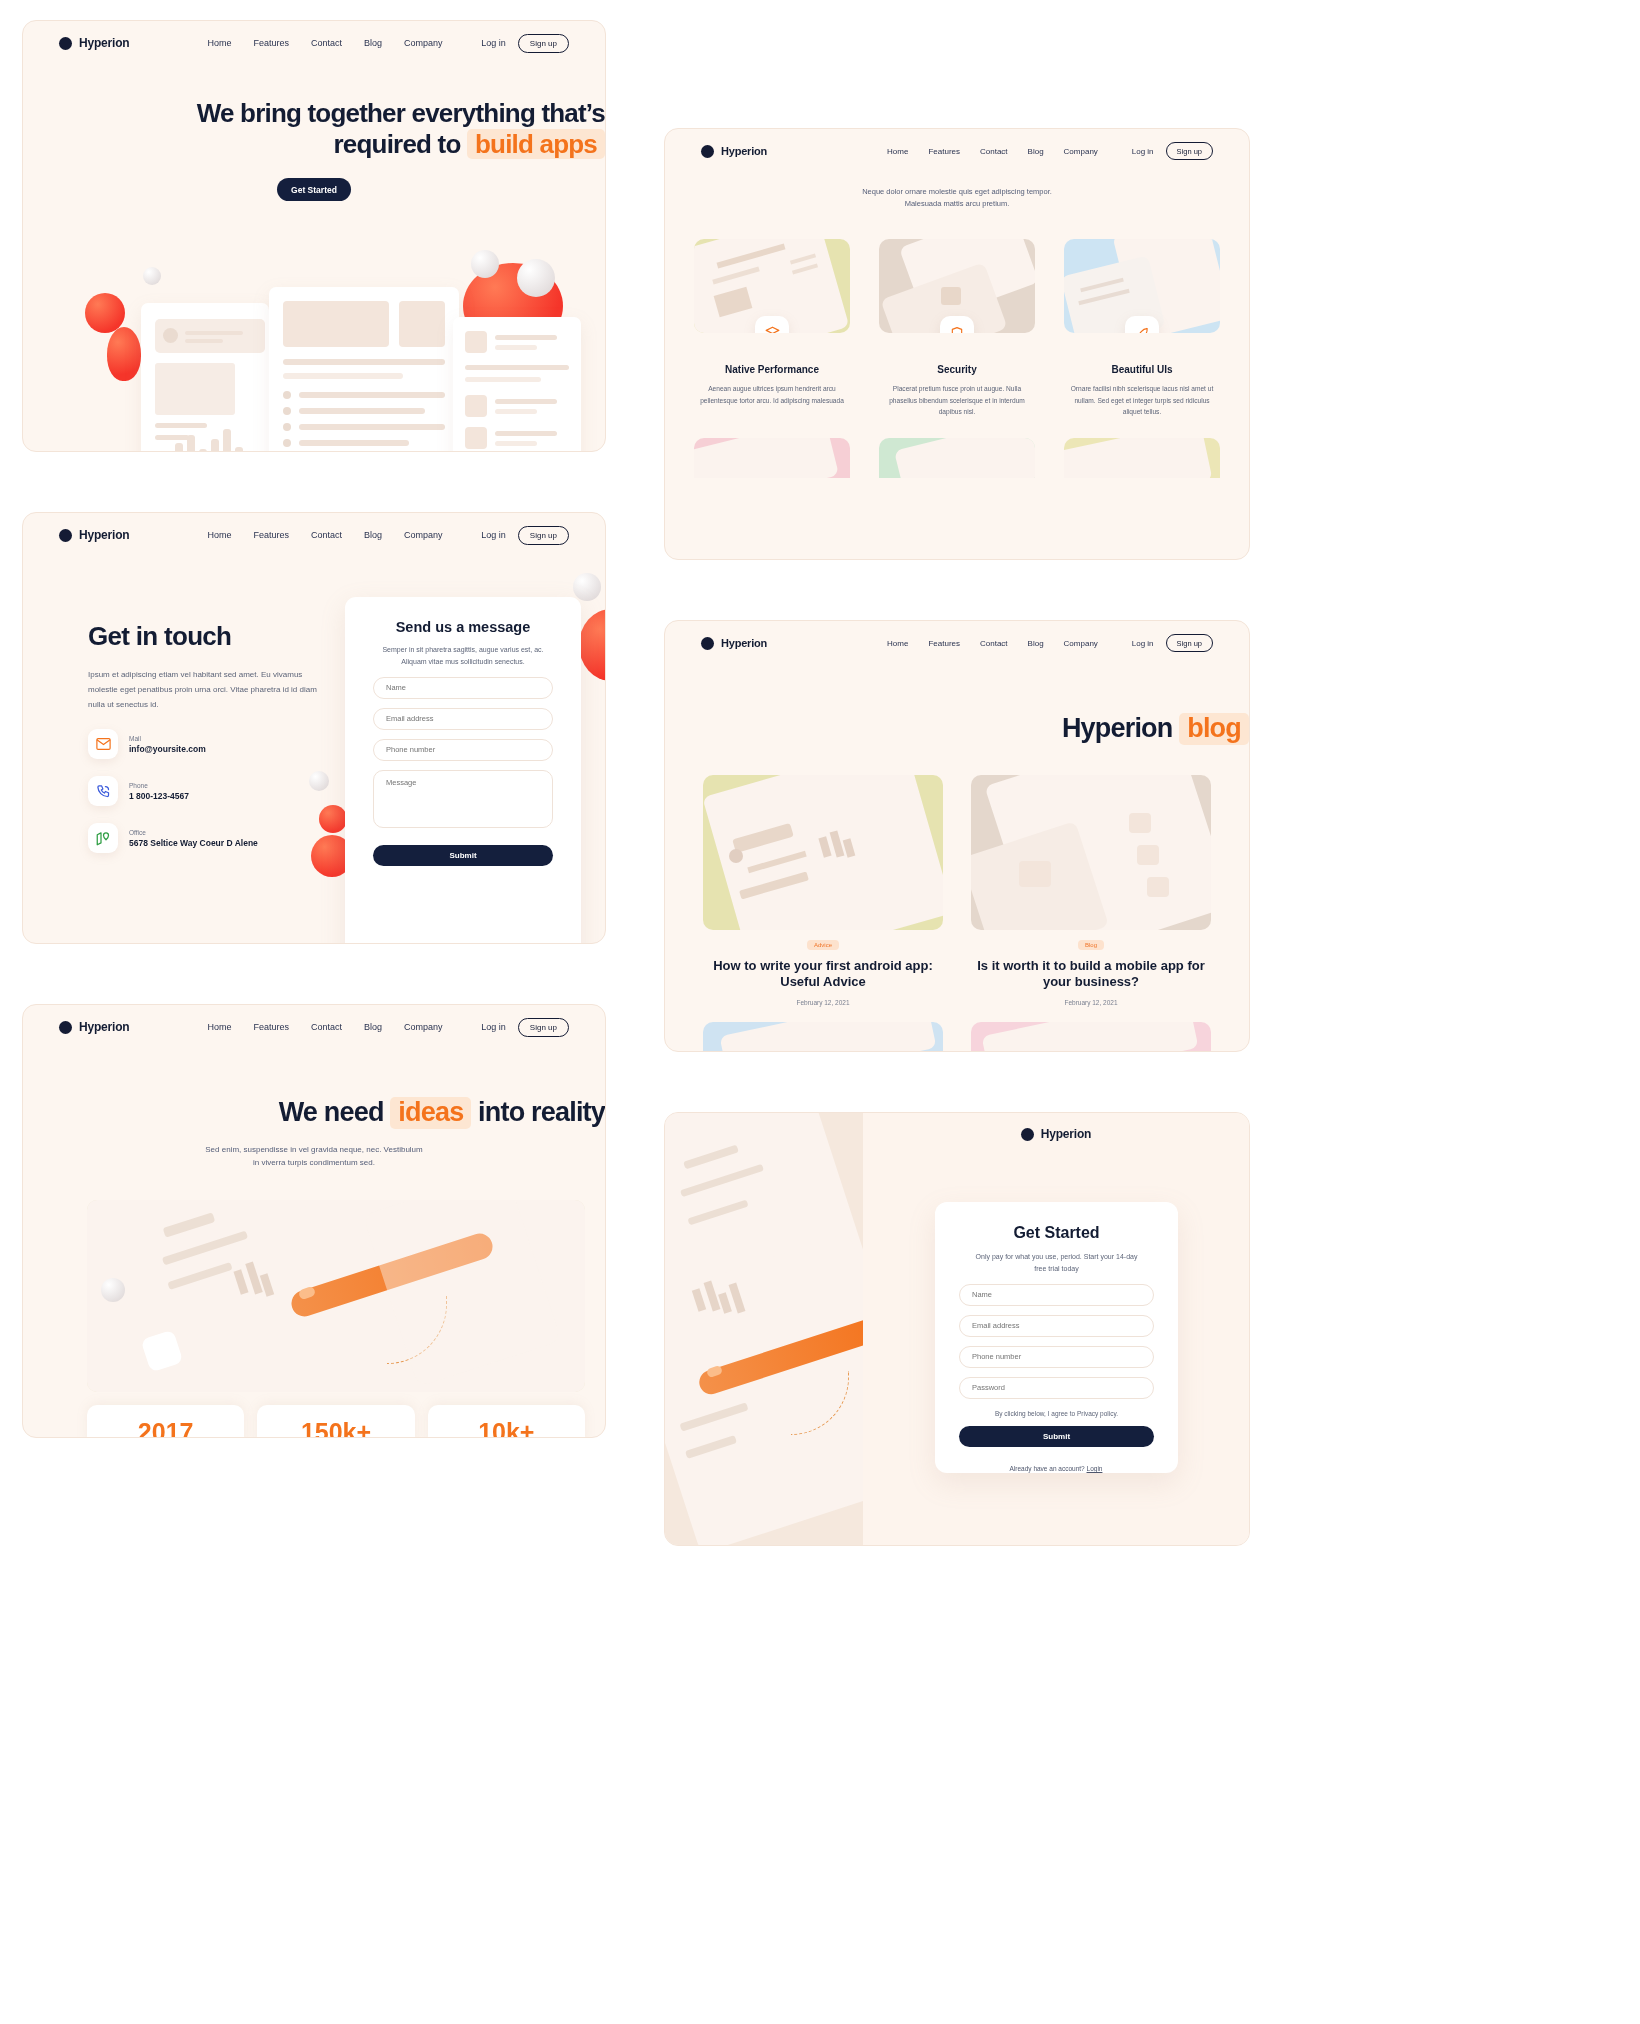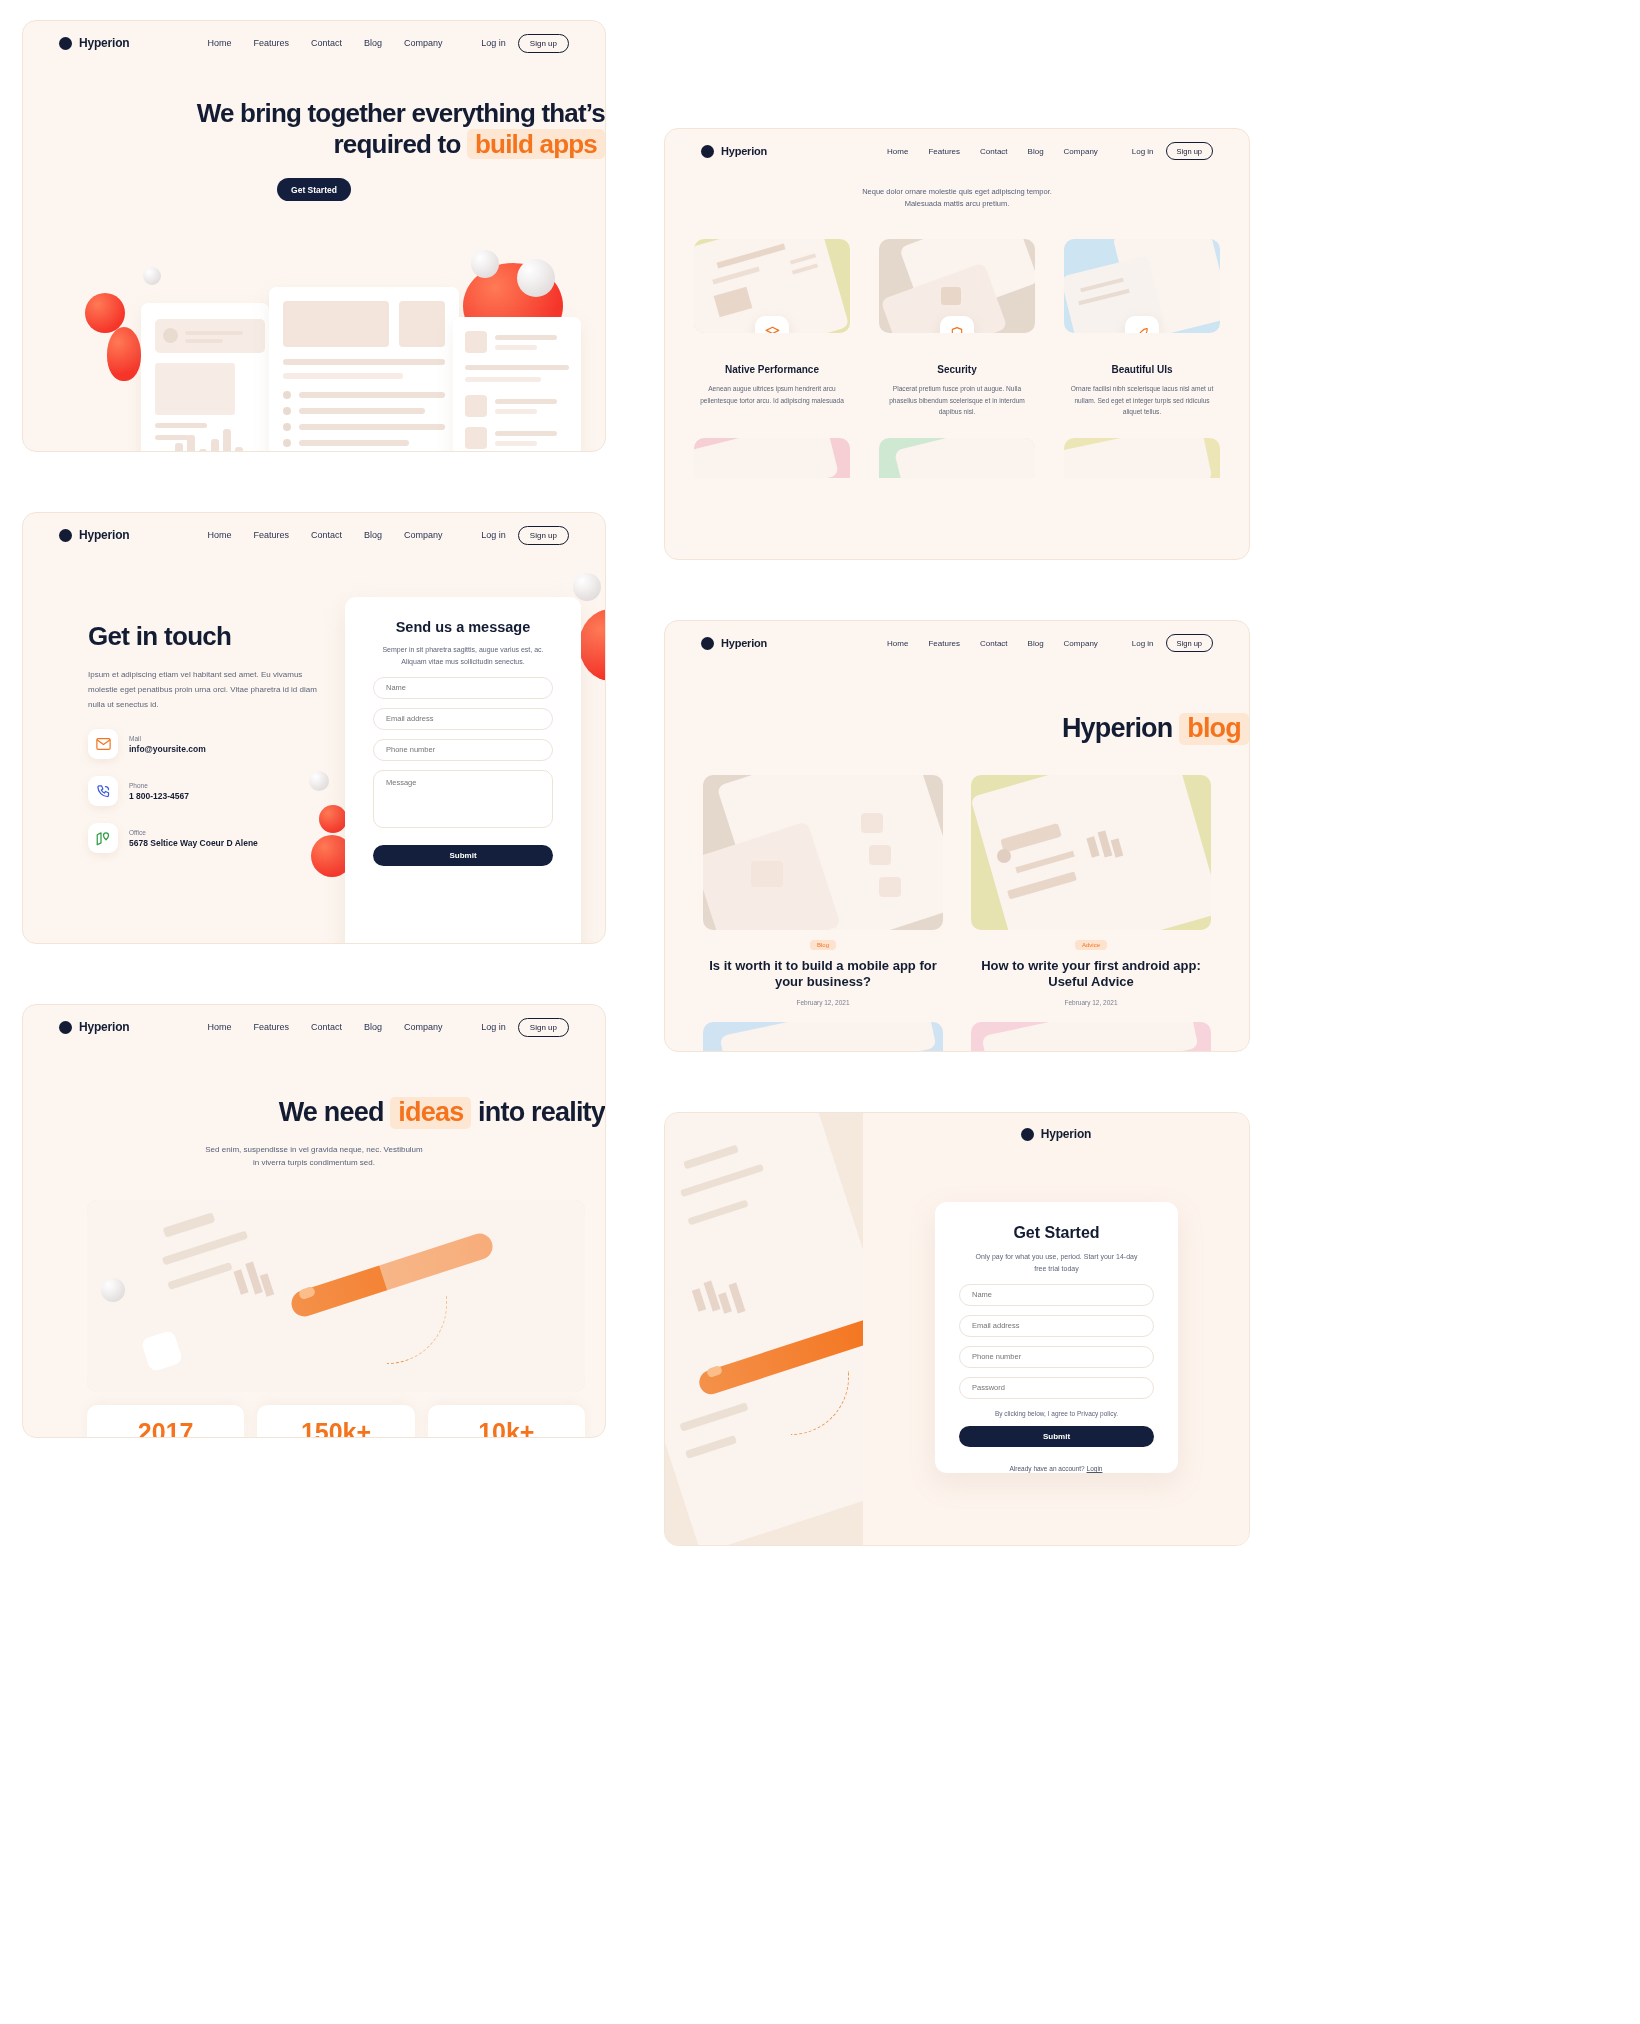--- a/index.html
+++ b/index.html
@@ -465,49 +465,49 @@
       </div>
     </div>
 
     <div class="h1">
       <span>Hyperion</span>
       <span class="hl">blog</span>
     </div>
 
     <div class="blog-row">
       <div class="blog-card">
-        <div class="blog-img" style="background:#e4d7cc;">
-          <div style="position:absolute;left:38px;top:-24px;width:200px;height:190px;background:#fbf3ee;transform:rotate(-18deg);border-radius:8px;"></div>
-          <div style="position:absolute;left:4px;top:62px;width:120px;height:110px;background:#f6ece5;transform:rotate(-18deg);border-radius:8px;"></div>
-          <div class="imgph" style="left:48px;top:86px;width:32px;height:26px;"></div>
-          <div class="imgph" style="left:158px;top:38px;width:22px;height:20px;"></div>
-          <div class="imgph" style="left:166px;top:70px;width:22px;height:20px;"></div>
-          <div class="imgph" style="left:176px;top:102px;width:22px;height:20px;"></div>
-        </div>
-        <div style="text-align:center;">
-          <span class="tag">Blog</span>
-          <div class="blog-title">Is it worth it to build a mobile app for your business?</div>
-          <div class="blog-date">February 12, 2021</div>
-        </div>
-      </div>
-
-      <div class="blog-card">
         <div class="blog-img" style="background:#e6e3b0;">
           <div style="position:absolute;left:20px;top:-10px;width:210px;height:180px;background:#fbf3ee;transform:rotate(-16deg);border-radius:8px;"></div>
           <div style="position:absolute;left:30px;top:56px;width:60px;height:14px;background:#e8d7c9;transform:rotate(-16deg);border-radius:3px;"></div>
           <div class="dot" style="left:26px;top:74px;width:14px;height:14px;background:#e1cec1;"></div>
           <div style="position:absolute;left:44px;top:84px;width:60px;height:6px;background:#e8d7c9;transform:rotate(-16deg);"></div>
           <div style="position:absolute;left:36px;top:106px;width:70px;height:9px;background:#e8d7c9;transform:rotate(-16deg);border-radius:2px;"></div>
           <div style="position:absolute;left:118px;top:62px;width:8px;height:20px;background:#e4d2c5;transform:rotate(-16deg);"></div>
           <div style="position:absolute;left:130px;top:56px;width:8px;height:26px;background:#e4d2c5;transform:rotate(-16deg);"></div>
           <div style="position:absolute;left:142px;top:64px;width:8px;height:18px;background:#e4d2c5;transform:rotate(-16deg);"></div>
         </div>
         <div style="text-align:center;">
           <span class="tag">Advice</span>
           <div class="blog-title">How to write your first android app: Useful Advice</div>
+          <div class="blog-date">February 12, 2021</div>
+        </div>
+      </div>
+
+      <div class="blog-card">
+        <div class="blog-img" style="background:#e4d7cc;">
+          <div style="position:absolute;left:38px;top:-24px;width:200px;height:190px;background:#fbf3ee;transform:rotate(-18deg);border-radius:8px;"></div>
+          <div style="position:absolute;left:4px;top:62px;width:120px;height:110px;background:#f6ece5;transform:rotate(-18deg);border-radius:8px;"></div>
+          <div class="imgph" style="left:48px;top:86px;width:32px;height:26px;"></div>
+          <div class="imgph" style="left:158px;top:38px;width:22px;height:20px;"></div>
+          <div class="imgph" style="left:166px;top:70px;width:22px;height:20px;"></div>
+          <div class="imgph" style="left:176px;top:102px;width:22px;height:20px;"></div>
+        </div>
+        <div style="text-align:center;">
+          <span class="tag">Blog</span>
+          <div class="blog-title">Is it worth it to build a mobile app for your business?</div>
           <div class="blog-date">February 12, 2021</div>
         </div>
       </div>
     </div>
 
     <div class="blog-row2">
       <div class="blog-img2" style="background:#cfe3f2;">
         <div style="position:absolute;left:20px;top:-8px;width:210px;height:56px;background:#fbf3ee;transform:rotate(-12deg);border-radius:8px;"></div>
       </div>
       <div class="blog-img2" style="background:#f7d4dc;">

